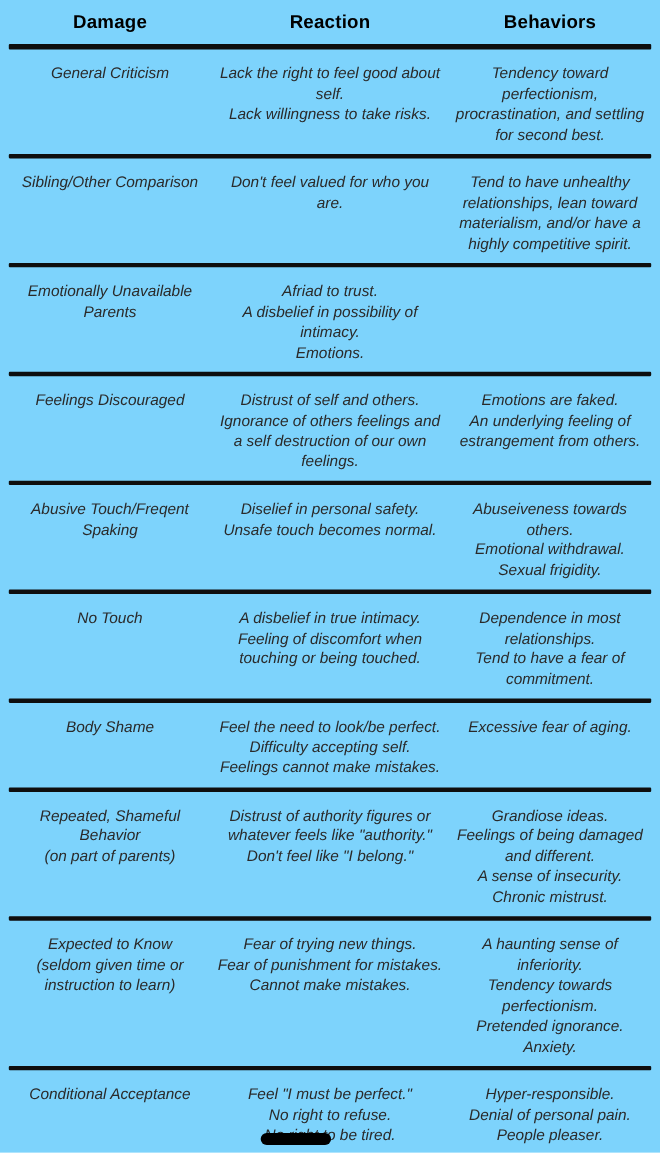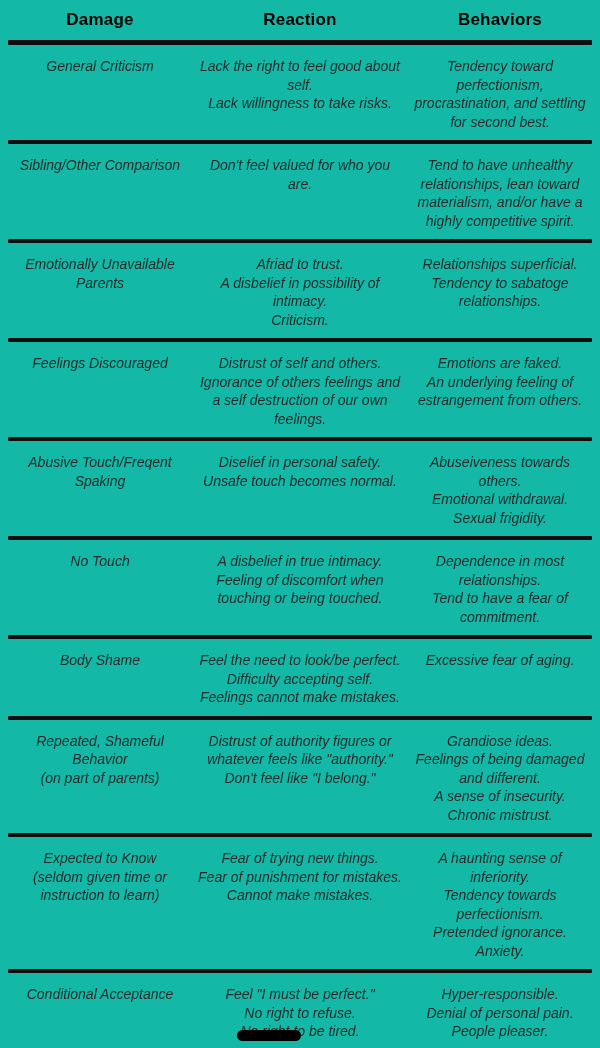--- a/index.html
+++ b/index.html
@@ -1,21 +1,21 @@
 <!DOCTYPE html>
 <html><head>
 <meta charset="utf-8">
 <style>
   html,body{margin:0;padding:0;background:#ffffff;}
   body{
     width:600px;height:1048px;overflow:hidden;
     font-family:"Liberation Sans","DejaVu Sans",sans-serif;
     color:#232323;
   }
-  .page{position:relative;width:600px;height:1048px;background:#14b8a6;}
+  .page{position:relative;width:600px;height:1048px;background:#7dd3fc;}
   .grid{display:grid;grid-template-columns:186px 214px 186px;padding-left:7px;padding-right:7px;}
   .header-row{height:40px;align-items:center;}
   .hcell{
     text-align:center;font-weight:bold;font-size:17px;color:#000000;
     letter-spacing:.2px;
   }
   .rule{height:4px;background:#0e0e0e;margin:0 8px;border-radius:1px;}
   .rule.thick{height:5px;}
   .row{padding-top:12px;padding-bottom:9px;}
   .cell{
@@ -67,25 +67,21 @@
         </div>
       </div>
       <div class="rule"></div>
       <div class="grid row">
         <div class="cell damage">
           <div class="line">Emotionally Unavailable Parents</div>
         </div>
         <div class="cell reaction">
           <div class="line">Afriad to trust.</div>
           <div class="line">A disbelief in possibility of intimacy.</div>
-          <div class="line">Criticism.</div>
-        </div>
-        <div class="cell behaviors">
-          <div class="line">Relationships superficial.</div>
-          <div class="line">Tendency to sabatoge relationships.</div>
+          <div class="line">Emotions.</div>
         </div>
       </div>
       <div class="rule"></div>
       <div class="grid row">
         <div class="cell damage">
           <div class="line">Feelings Discouraged</div>
         </div>
         <div class="cell reaction">
           <div class="line">Distrust of self and others.</div>
           <div class="line">Ignorance of others feelings and a self destruction of our own feelings.</div>

